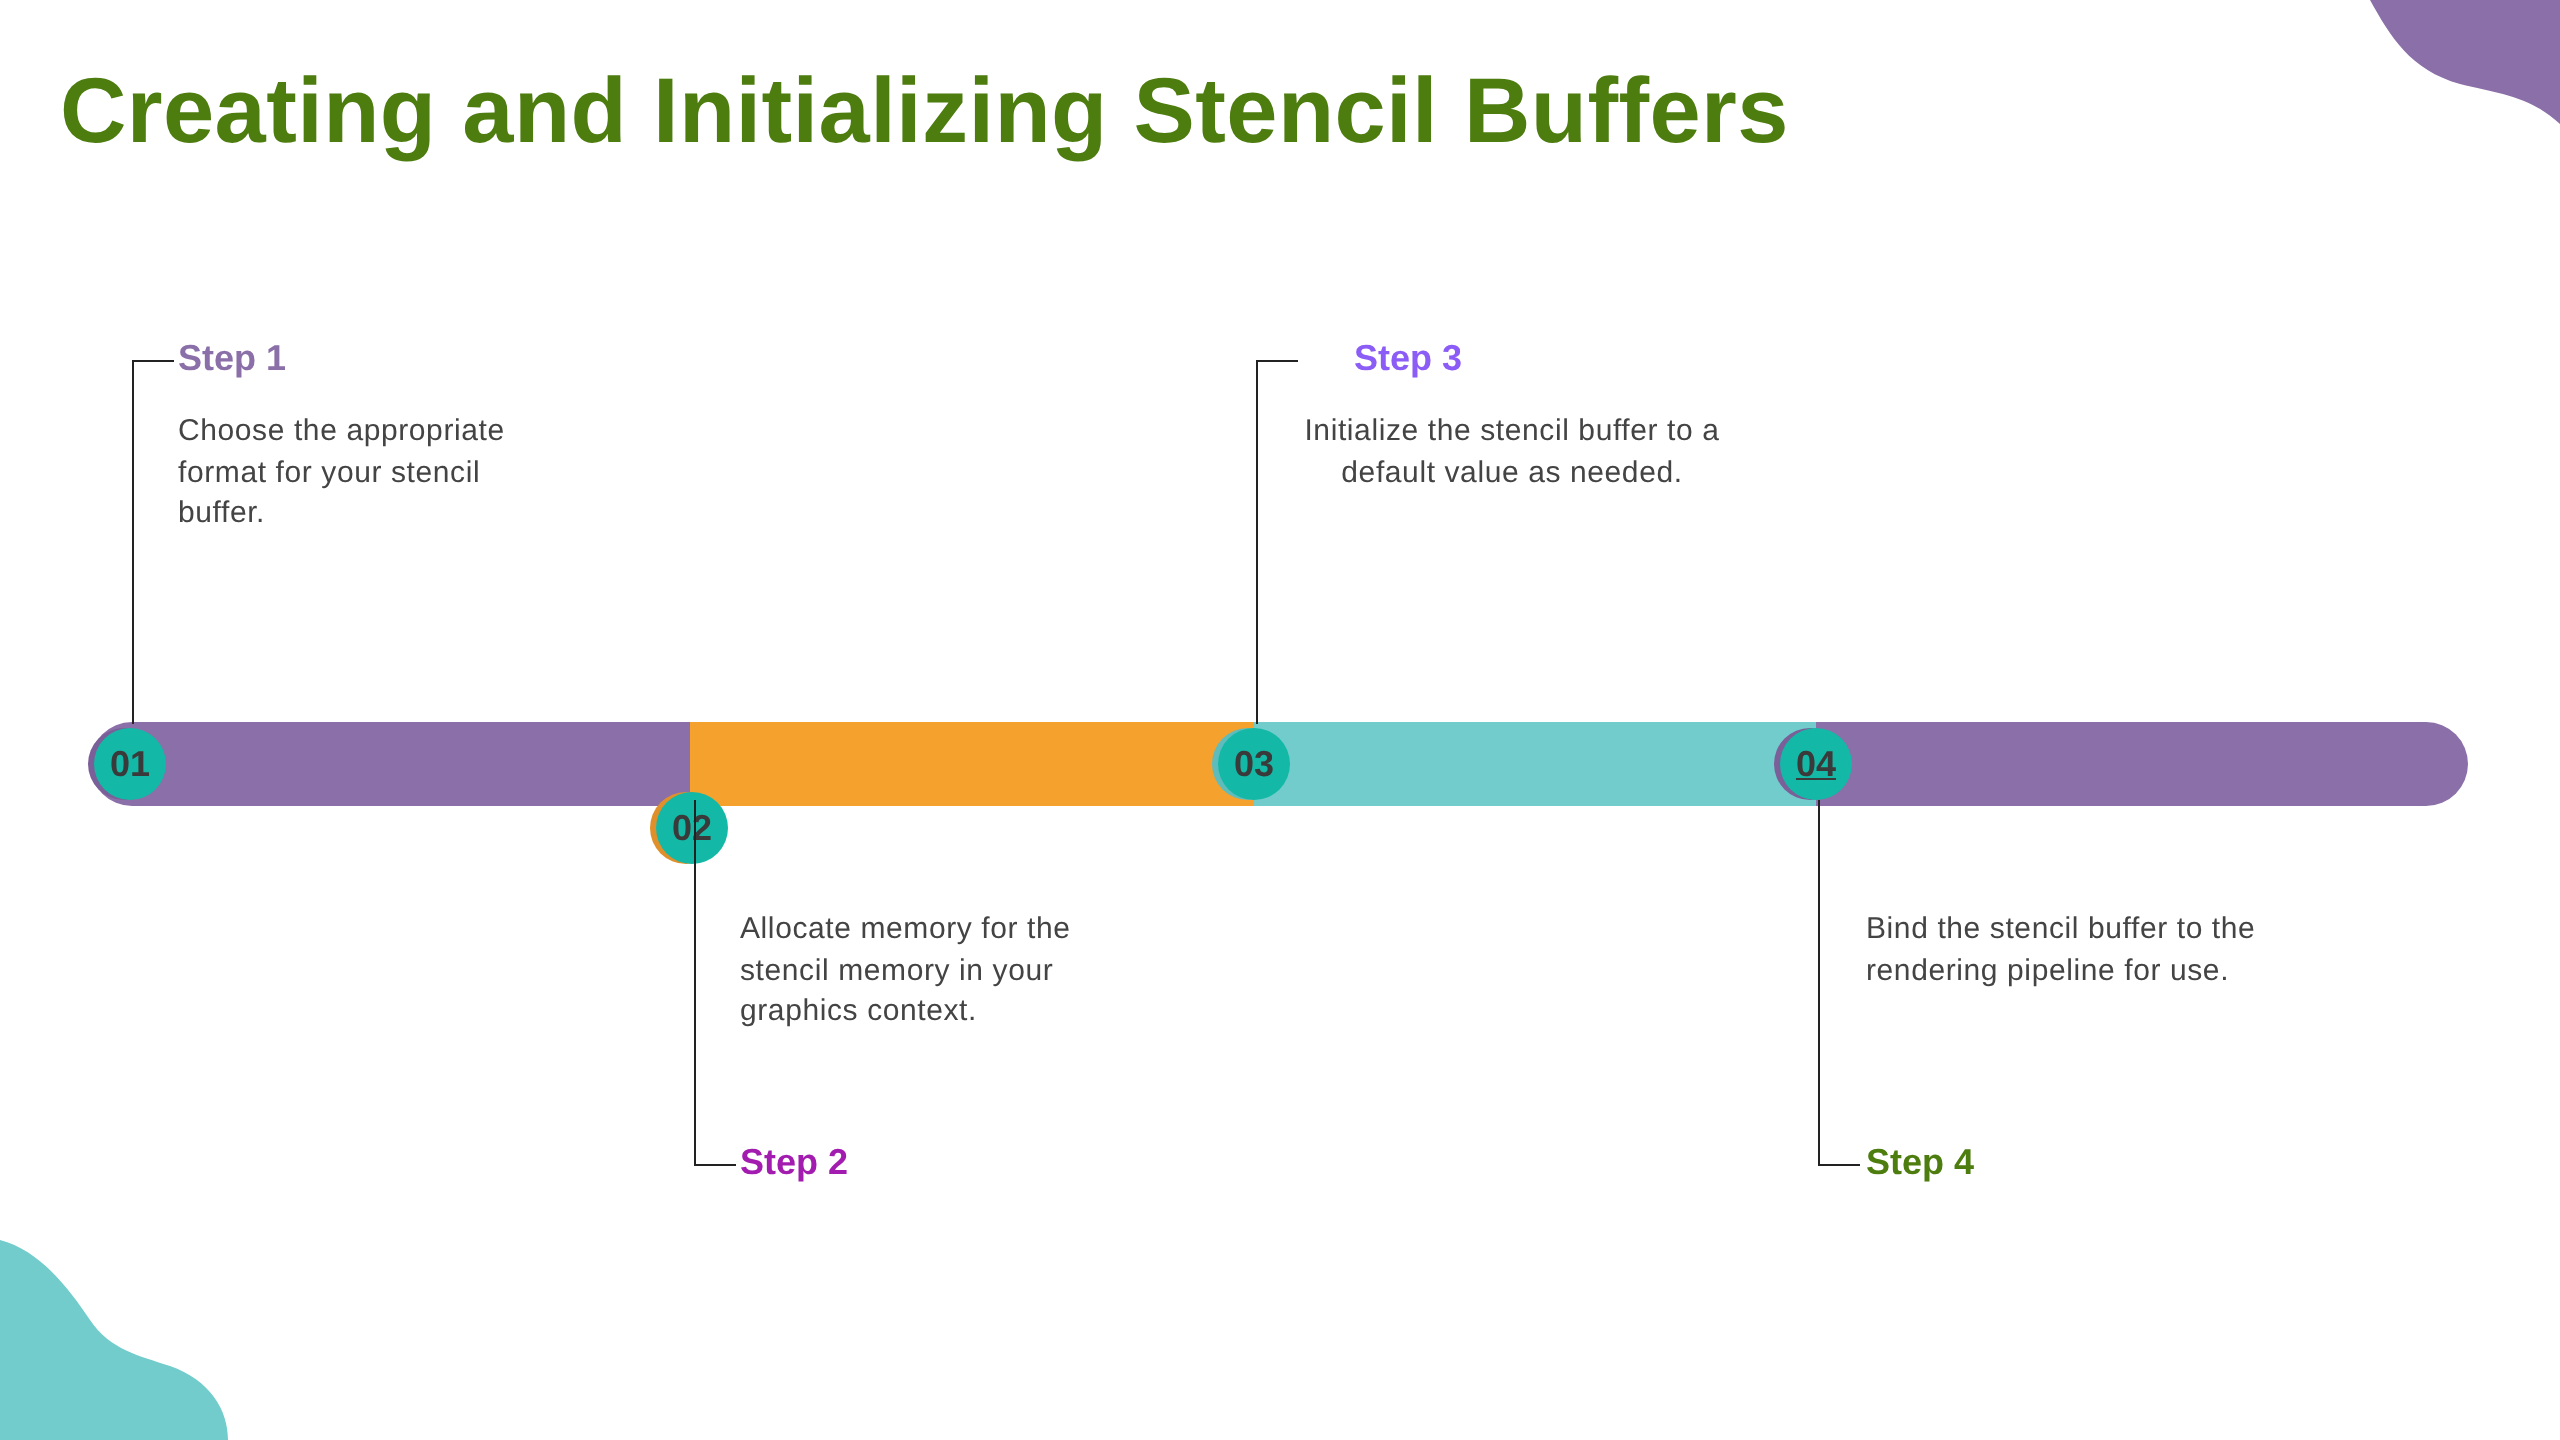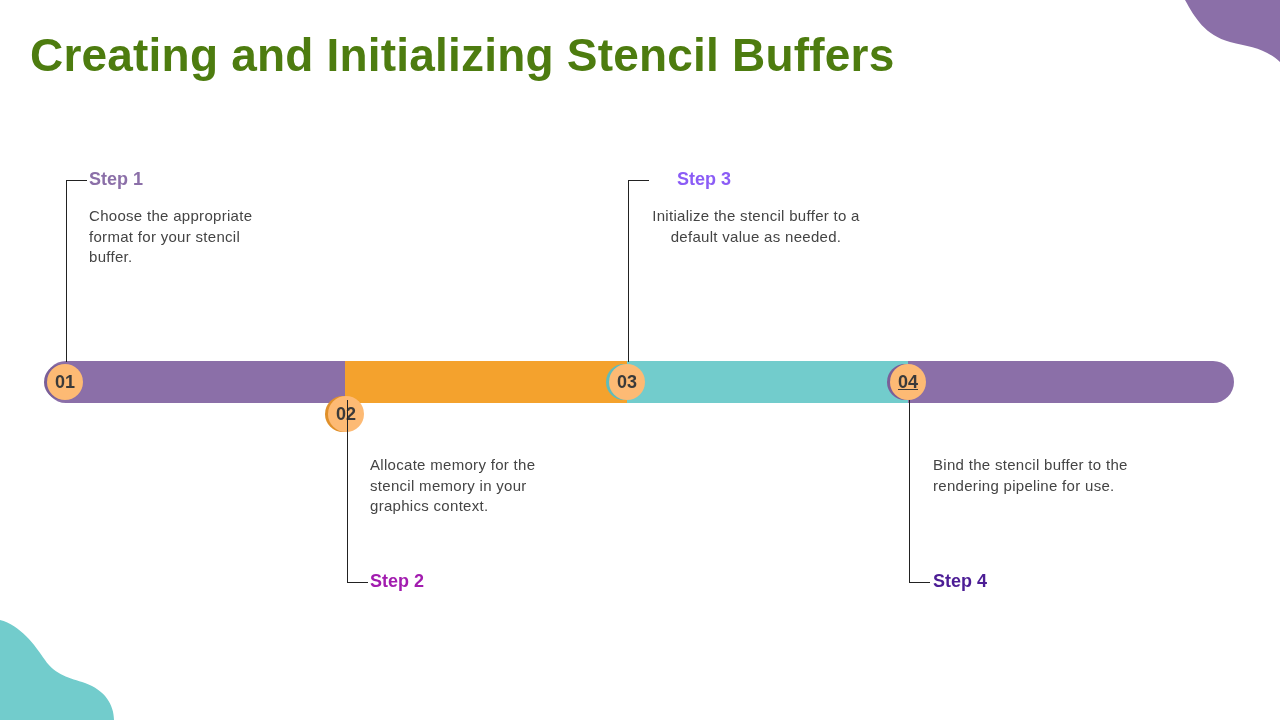--- a/index.html
+++ b/index.html
@@ -4,21 +4,21 @@
 <style>
   html, body { margin:0; padding:0; }
   body { width:1280px; height:720px; position:relative; overflow:hidden; background:#ffffff; font-family:"Liberation Sans", sans-serif; }
   .title { position:absolute; left:30px; top:28px; font-size:46px; font-weight:bold; color:#4d7c0f; letter-spacing:0.2px; white-space:nowrap; }
   .blob { position:absolute; }
   .bar { position:absolute; top:361px; height:42px; }
   .seg1 { left:45px; width:310px; border-radius:21px 0 0 21px; }
   .seg2 { left:345px; width:292px; }
   .seg3 { left:627px; width:291px; }
   .seg4 { left:908px; width:326px; border-radius:0 21px 21px 0; }
-  .node { position:absolute; top:364px; width:36px; height:36px; border-radius:50%; background:#fdba74; display:flex; align-items:center; justify-content:center; font-size:18px; font-weight:bold; color:#3a3a3a; box-sizing:border-box; }
+  .node { position:absolute; top:364px; width:36px; height:36px; border-radius:50%; background:#14b8a6; display:flex; align-items:center; justify-content:center; font-size:18px; font-weight:bold; color:#3a3a3a; box-sizing:border-box; }
   .vline { position:absolute; width:1px; background:#222; }
   .hline { position:absolute; height:1px; background:#222; }
   .step-label { position:absolute; font-size:18px; font-weight:bold; white-space:nowrap; }
   .step-desc { position:absolute; font-size:15px; line-height:20.5px; color:#444; width:200px; letter-spacing:0.3px; }
 </style>
 </head>
 <body>
 
 <svg class="blob" style="right:0;top:0" width="110" height="70" viewBox="0 0 110 70">
   <path d="M15,0 C25,18 35,35 60,42 C80,47 95,48 110,62 L110,0 Z" fill="#8B6FA8"></path>
@@ -58,15 +58,15 @@
 <div>
   <div class="vline" style="left:628px; top:180px; height:182px;"></div>
   <div class="hline" style="left:628px; top:180px; width:21px;"></div>
   <div class="step-label" style="left:651px; top:169px; color:#8b5cf6;margin-left:26px;">Step 3</div>
   <div class="step-desc" style="left:651px; top:206px; width:210px;text-align:center;">Initialize the stencil buffer to a default value as needed.</div>
 </div>
 
 <div>
   <div class="vline" style="left:909px; top:400px; height:183px;"></div>
   <div class="hline" style="left:909px; top:582px; width:21px;"></div>
-  <div class="step-label" style="left:933px; top:571px; color:#4c1d95;text-align:center;">Step 4</div>
+  <div class="step-label" style="left:933px; top:571px; color:#4d7c0f;text-align:center;">Step 4</div>
   <div class="step-desc" style="left:933px; top:455px; width:205px;">Bind the stencil buffer to the rendering pipeline for use.</div>
 </div>
 
 </body></html>

